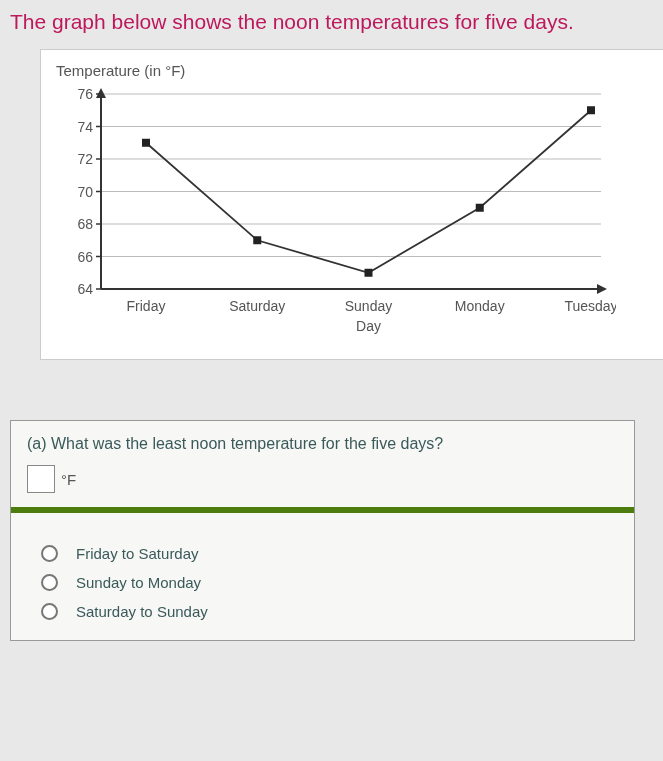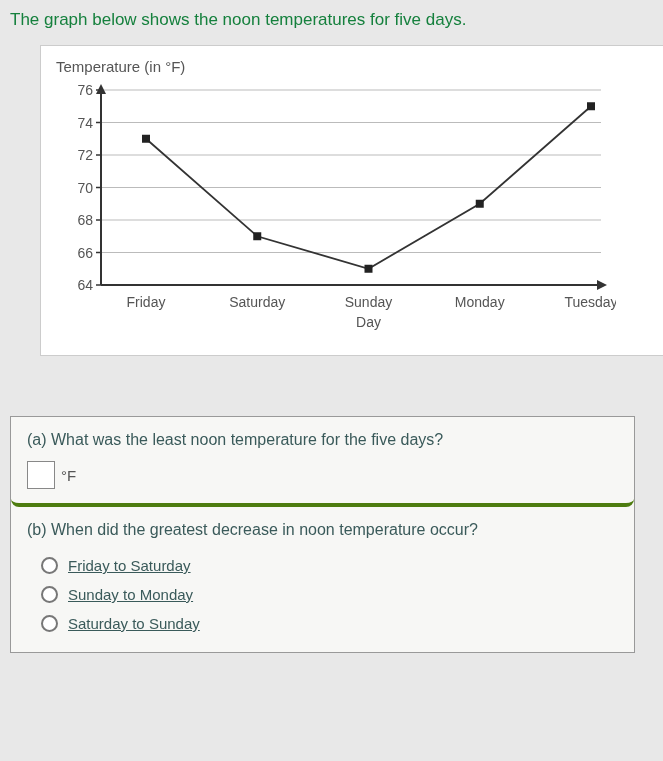--- a/index.html
+++ b/index.html
@@ -4,22 +4,22 @@
   <style>
     * { box-sizing: border-box; margin: 0; padding: 0; }
     body {
       font-family: Arial, sans-serif;
       background: #e8e8e8;
       padding: 10px;
       width: 663px;
       color: #4a5a5a;
     }
     .prompt {
-      font-size: 17px;
-      color: #15803d;
+      font-size: 21px;
+      color: #be185d;
       margin-bottom: 15px;
     }
     .chart-box {
       background: #fff;
       border: 1px solid #ccc;
       padding: 12px 20px 15px 15px;
       margin-left: 30px;
       width: 634px;
     }
     .chart-title {
@@ -32,38 +32,37 @@
       border: 1px solid #999;
       background: #f7f7f5;
       margin-top: 60px;
       width: 625px;
     }
     .qa, .qb {
       padding: 14px 16px;
       font-size: 16px;
       color: #3a5a5a;
     }
-    .qa { border-bottom: 4px solid #4d7c0f; border-radius: 8px; }
+    .qa { border-bottom: 6px solid #4d7c0f; }
     .input-row { margin-top: 12px; display: flex; align-items: center; gap: 6px; }
     .num-input {
       width: 28px; height: 28px;
       border: 1px solid #888;
       background: #fff;
       text-align: center;
       font-size: 14px;
     }
     .unit { font-size: 15px; color: #555; }
     .opts { margin-top: 12px; }
     .opt {
-      display: flex; align-items: center; gap: 10px;
+      display: flex; align-items: center; gap: 18px;
       padding: 6px 0 6px 14px;
       font-size: 15px;
       color: #3a5a5a;
       cursor: pointer;
-      text-decoration: underline;
     }
     .radio {
       width: 17px; height: 17px;
       border: 2px solid #777;
       border-radius: 50%;
       background: #fff;
       flex-shrink: 0;
     }
   </style>
 </head>
@@ -116,21 +115,20 @@
 
 <div class="qbox">
   <div class="qa">
     <div>(a) What was the least noon temperature for the five days?</div>
     <div class="input-row">
       <input class="num-input" type="text" value="" style="">
       <span class="unit">°F</span>
     </div>
   </div>
   <div class="qb">
-    <div>(b) When did the greatest decrease in noon temperature occur?</div>
     <div class="opts" id="opts">
         <div class="opt">
           <div class="radio"></div>
           <span>Friday to Saturday</span>
         </div>
         <div class="opt">
           <div class="radio"></div>
           <span>Sunday to Monday</span>
         </div>
         <div class="opt">

